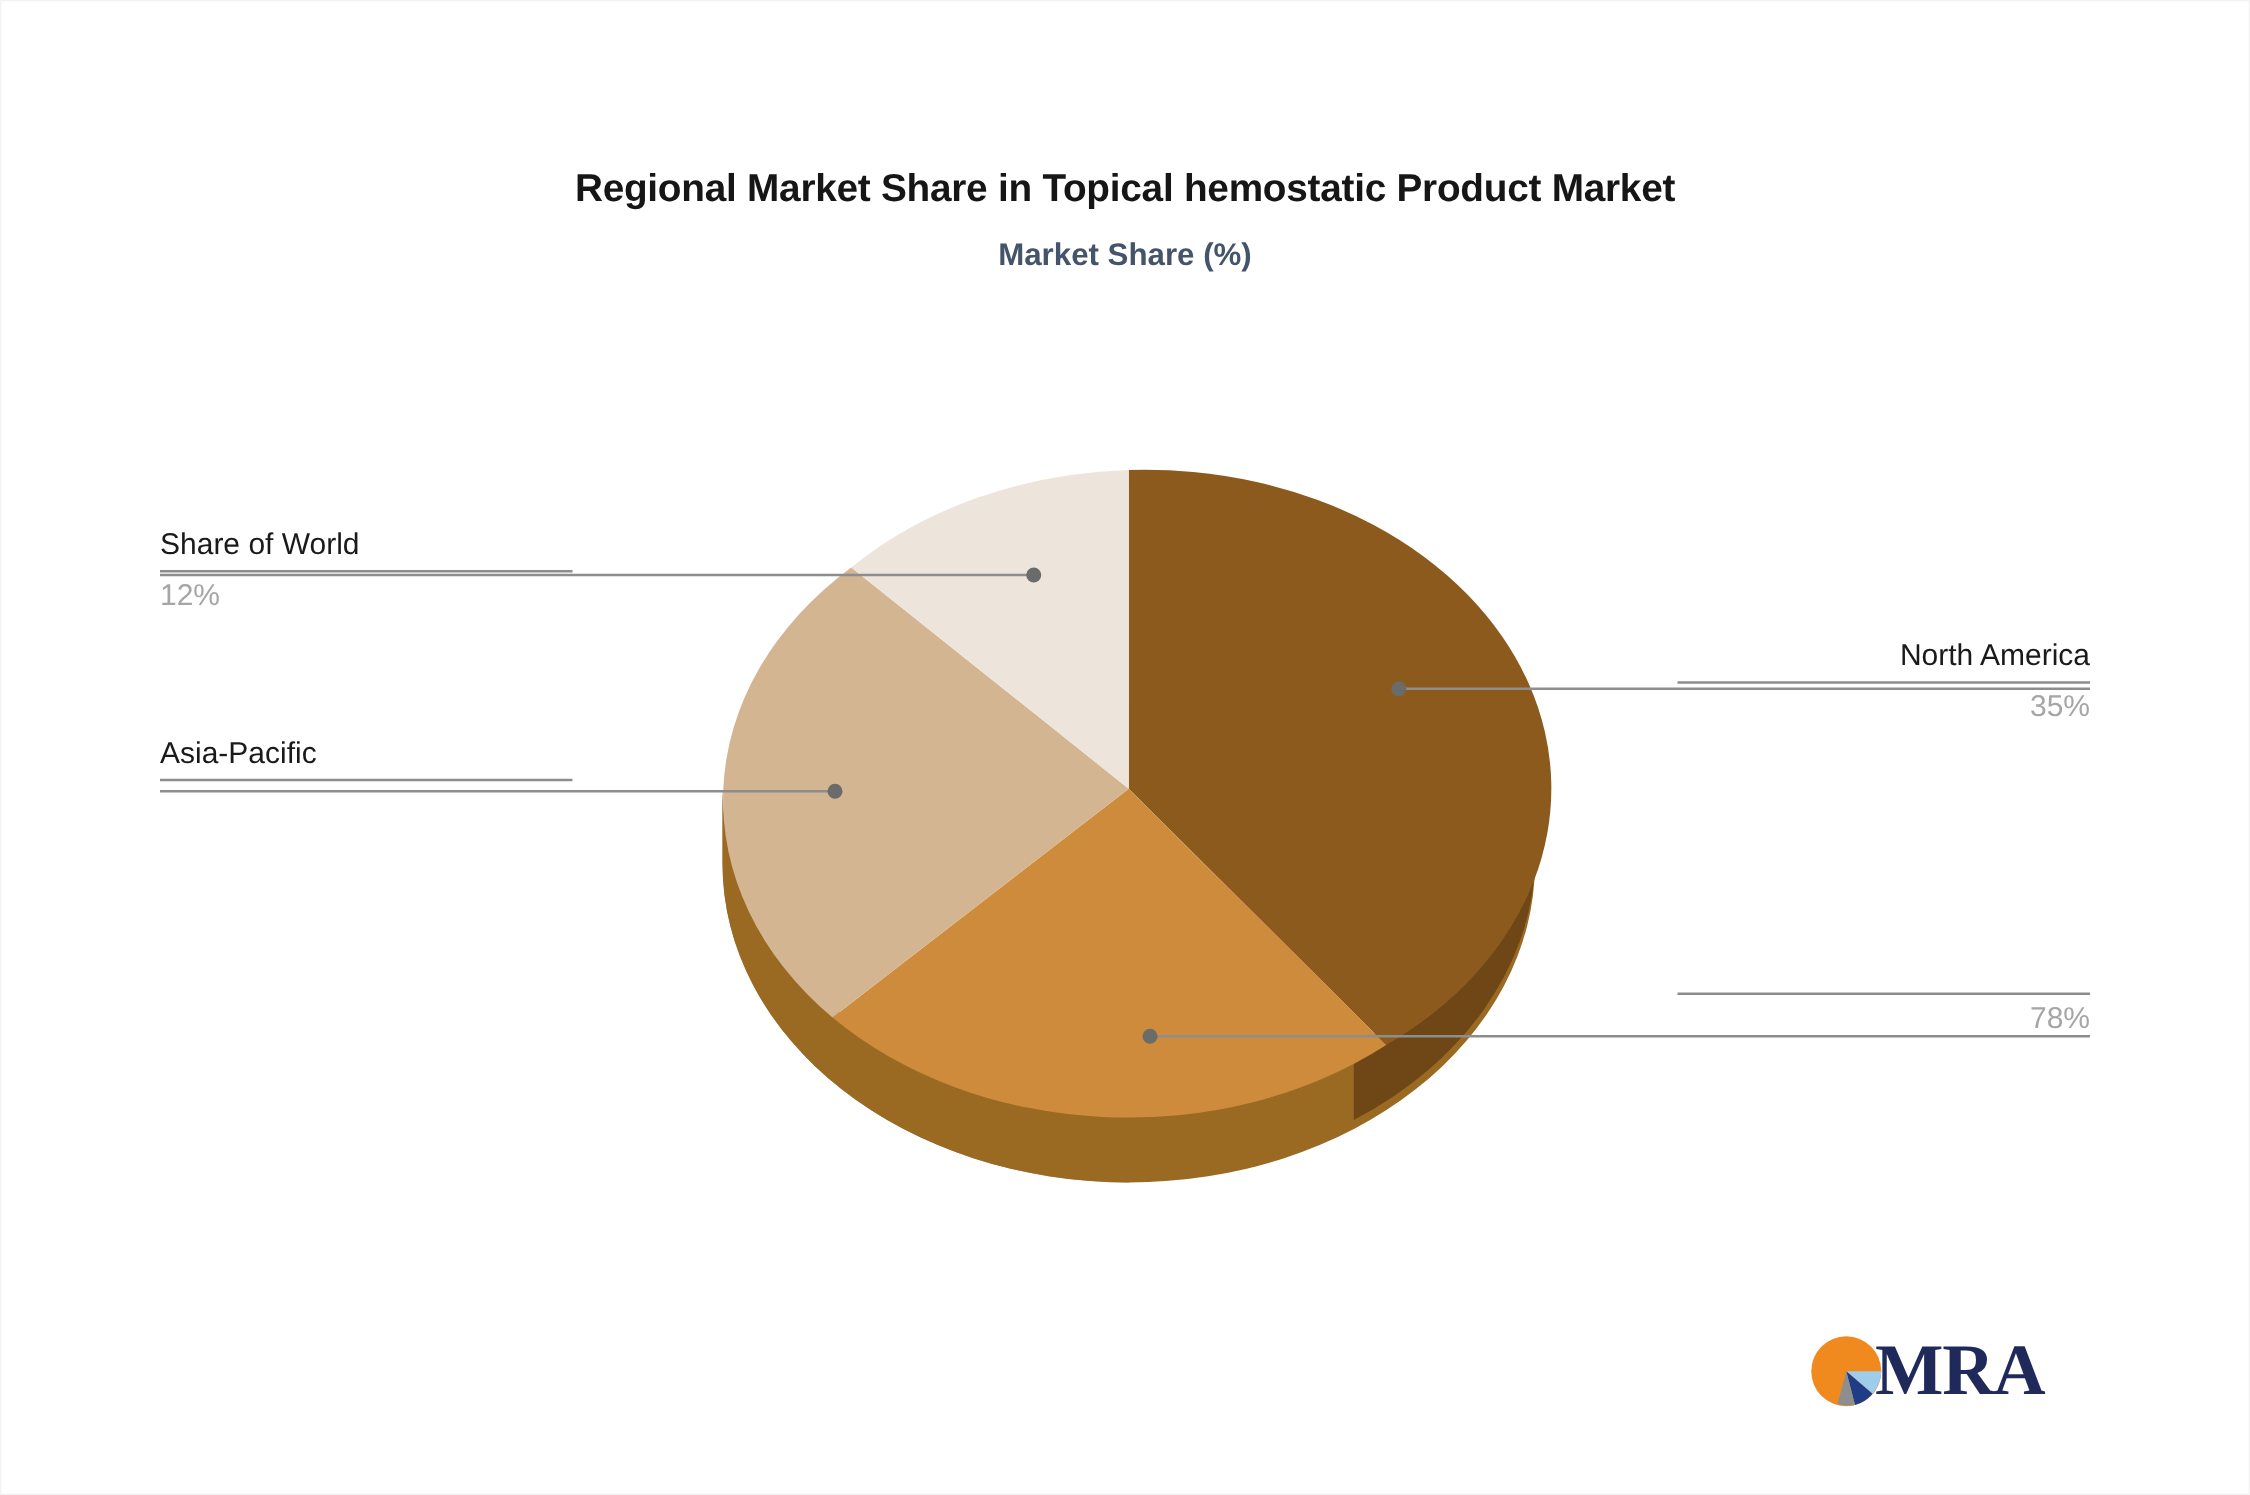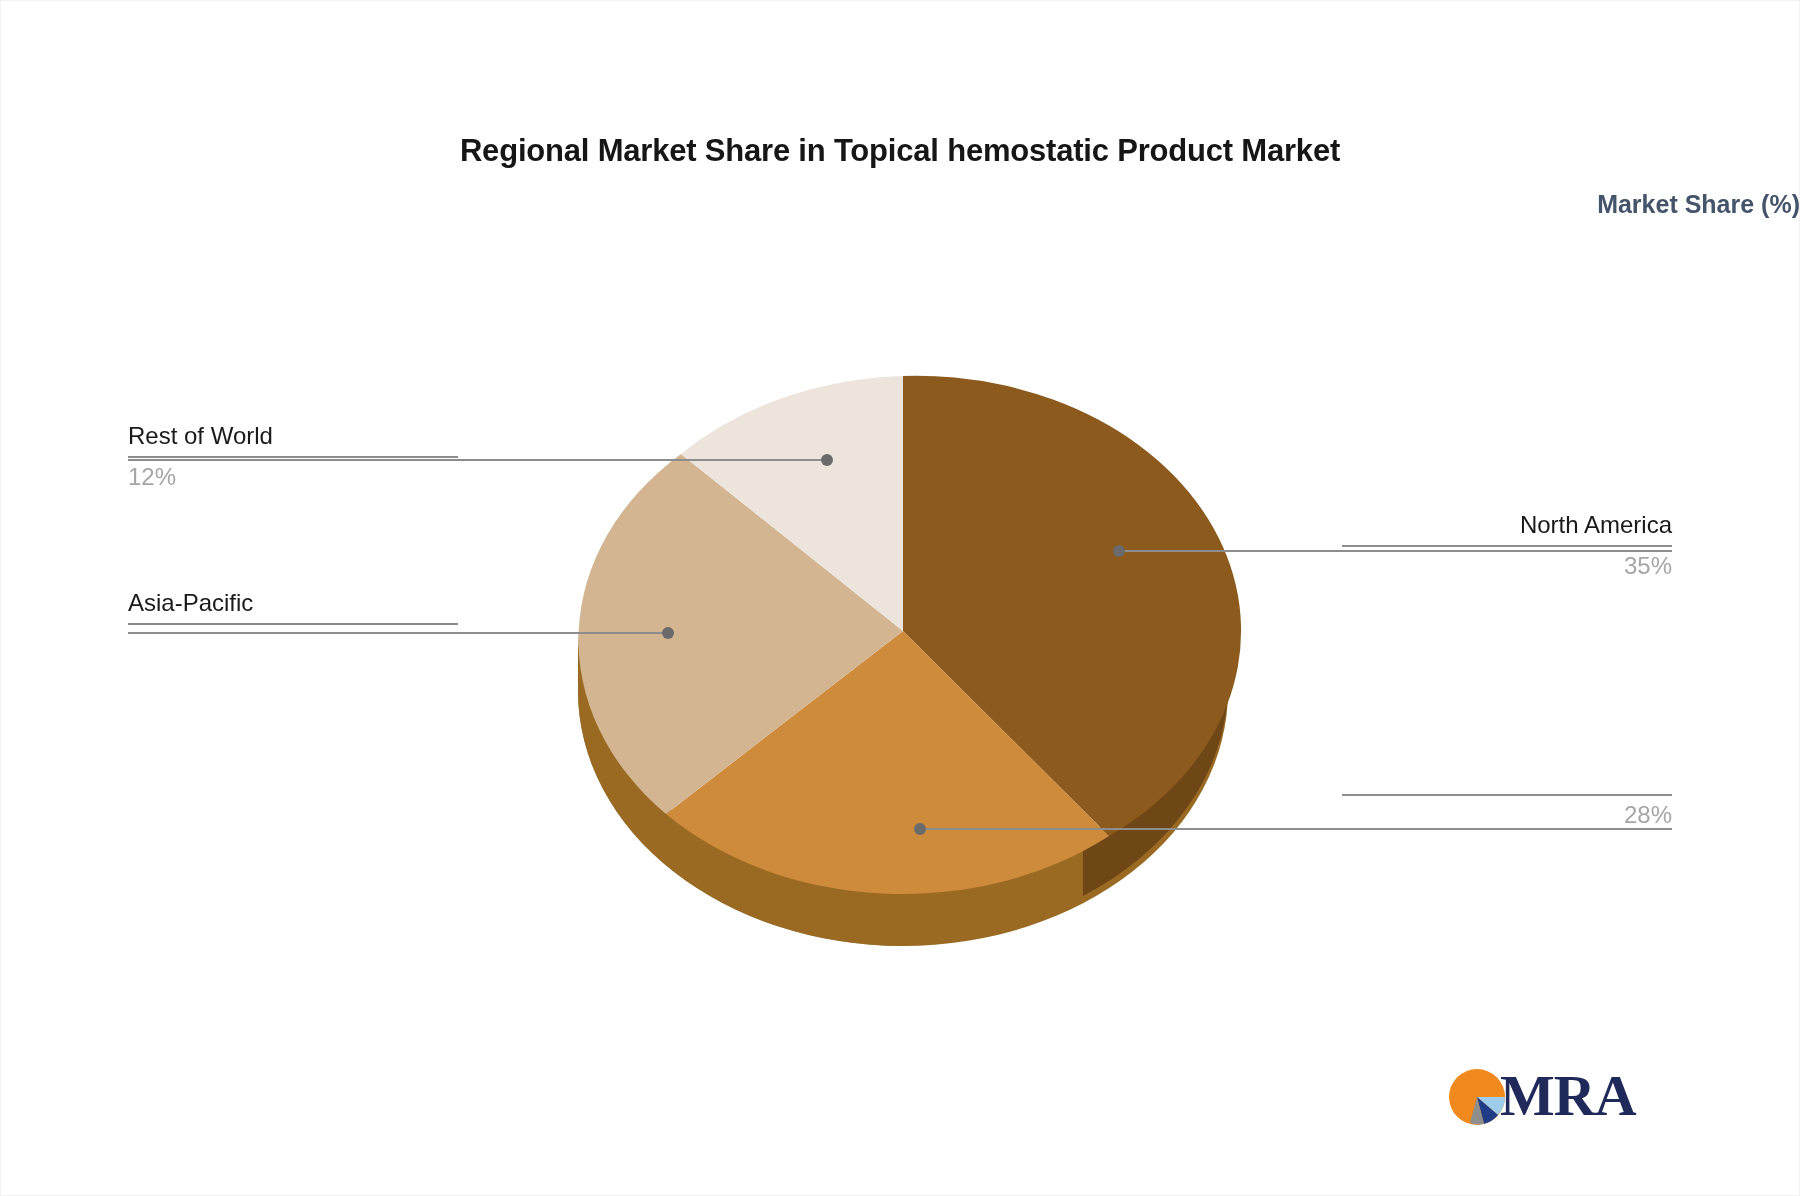--- a/index.html
+++ b/index.html
@@ -35,21 +35,21 @@
     font-size: 31px;
     font-weight: bold;
     color: #161616;
     letter-spacing: -0.2px;
   }
   .chart-subtitle {
     position: absolute;
     left: 0;
     right: 0;
     top: 190px;
-    text-align: right;
+    text-align: center;
     font-size: 25px;
     font-weight: bold;
     color: #44546a;
   }
 
   
   #pie-area {
     position: absolute;
     left: 0;
     top: 0;
@@ -151,39 +151,39 @@
     </g>
     <g fill="#6b6b6b">
       <circle cx="827" cy="460" r="6"></circle>
       <circle cx="668" cy="633" r="6"></circle>
       <circle cx="1119" cy="551" r="6"></circle>
       <circle cx="920" cy="829" r="6"></circle>
     </g>
   </svg>
 
   <div class="callout left" id="callout-row">
-    <div class="cl-name">Rest of World</div>
+    <div class="cl-name">Share of World</div>
     <div class="cl-rule"></div>
     <div class="cl-value">12%</div>
   </div>
 
   <div class="callout left" id="callout-ap">
     <div class="cl-name">Asia-Pacific</div>
     <div class="cl-rule"></div>
   </div>
 
   <div class="callout right" id="callout-na">
     <div class="cl-name">North America</div>
     <div class="cl-rule"></div>
     <div class="cl-value">35%</div>
   </div>
 
   <div class="callout right" id="callout-eu">
     <div class="cl-rule"></div>
-    <div class="cl-value">28%</div>
+    <div class="cl-value">78%</div>
   </div>
 
   <div id="logo">
     <svg id="logo-mark" viewBox="0 0 58 58">
       <circle cx="29" cy="29" r="28" fill="#F08A1E"></circle>
       <path d="M29,29 L57,29 A28,28 0 0 1 50,47 Z" fill="#9DCDEA"></path>
       <path d="M29,29 L50,47 A28,28 0 0 1 36,56 Z" fill="#1F3D87"></path>
       <path d="M29,29 L36,56 A28,28 0 0 1 22,55 Z" fill="#8E8E8E"></path>
     </svg>
     <div id="logo-text">MRA</div>

